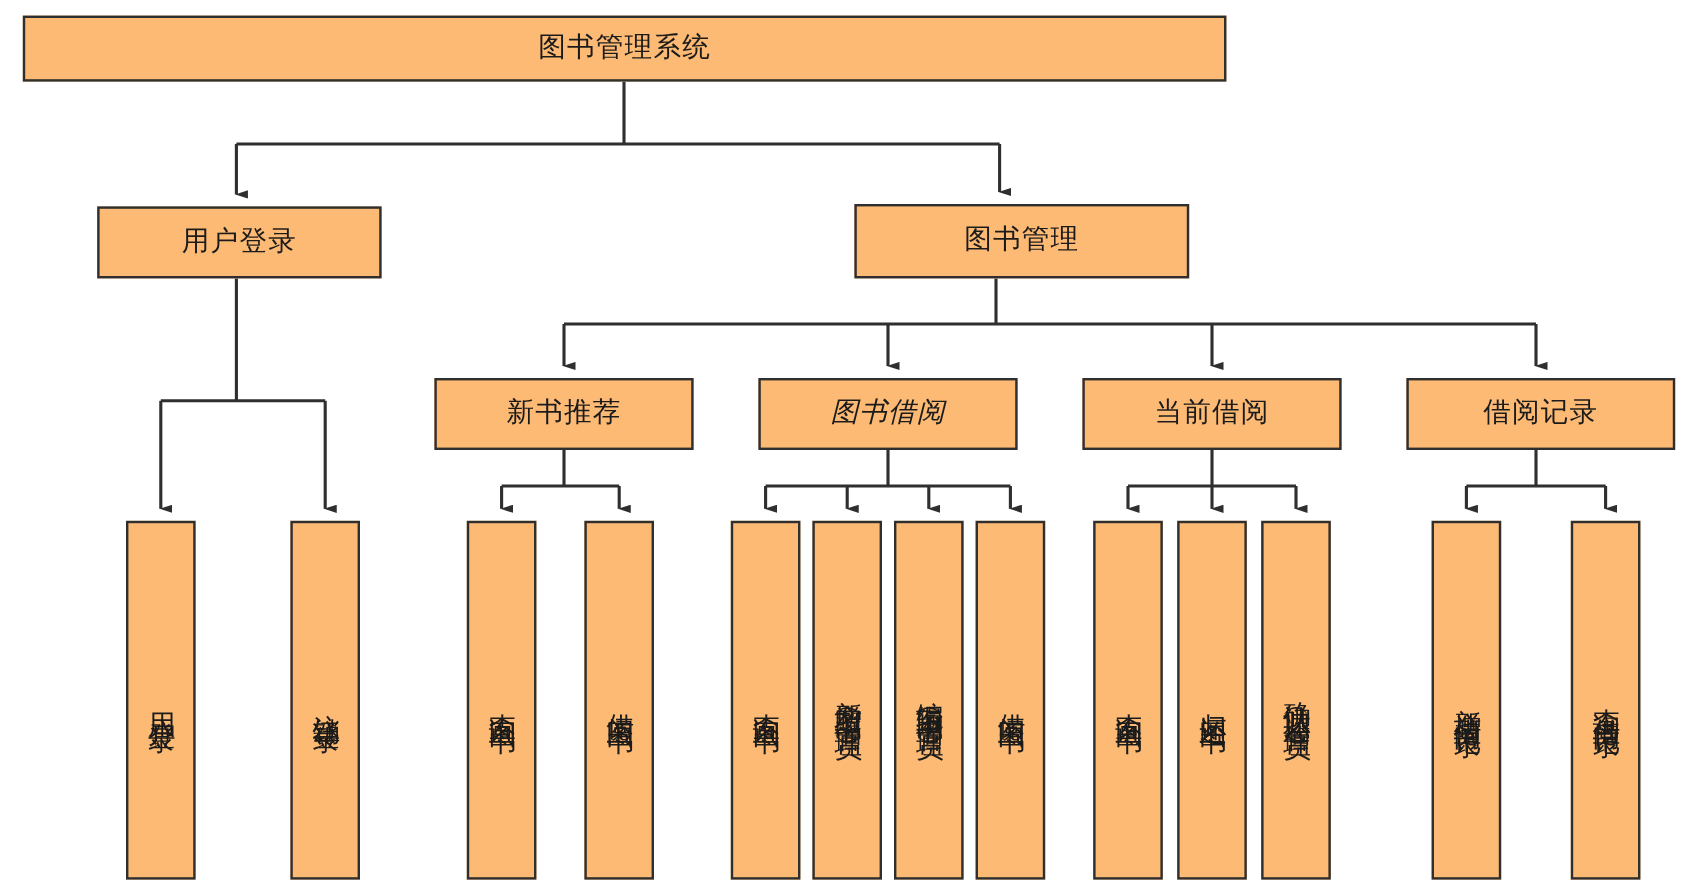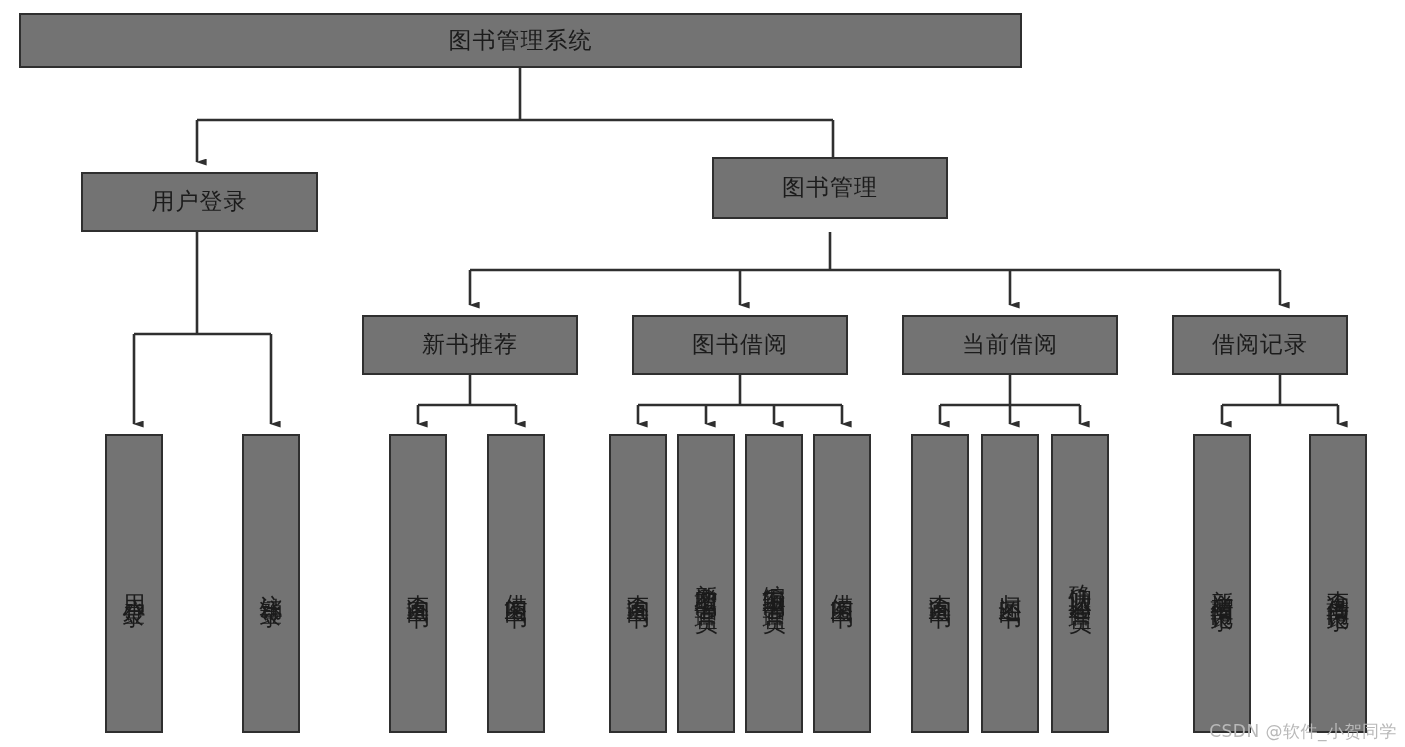--- a/index.html
+++ b/index.html
@@ -22,21 +22,21 @@
     position: absolute;
     left: 0;
     top: 0;
     width: 1405px;
     height: 747px;
     pointer-events: none;
   }
   .node {
     position: absolute;
     box-sizing: border-box;
-    background: #737373;
+    background: #fdba74;
     border: 2.4px solid #2f2f2f;
     display: flex;
     align-items: center;
     justify-content: center;
     color: #1b1b1b;
   }
   .node.horiz {
     font-size: 23px;
     letter-spacing: 1px;
     line-height: 1.2;
@@ -121,34 +121,34 @@
     </g>
   </svg>
 
   <div class="node horiz" style="left:19px; top:13px; width:1003px; height:55px;">
     <span>图书管理系统</span>
   </div>
 
   <div class="node horiz" style="left:81px; top:172px; width:237px; height:60px;">
     <span>用户登录</span>
   </div>
-  <div class="node horiz" style="left:712px; top:157px; width:236px; height:62px;">
+  <div class="node horiz" style="left:712px; top:170px; width:279px; height:62px;">
     <span>图书管理</span>
   </div>
 
   <div class="node horiz" style="left:362px; top:315px; width:216px; height:60px;text-align:center;">
     <span>新书推荐</span>
   </div>
-  <div class="node horiz" style="left:632px; top:315px; width:216px; height:60px;">
+  <div class="node horiz" style="left:632px; top:315px; width:216px; height:60px;font-style:italic;">
     <span>图书借阅</span>
   </div>
   <div class="node horiz" style="left:902px; top:315px; width:216px; height:60px;text-align:center;">
     <span>当前借阅</span>
   </div>
-  <div class="node horiz" style="left:1172px; top:315px; width:176px; height:60px;">
+  <div class="node horiz" style="left:1172px; top:315px; width:224px; height:60px;">
     <span>借阅记录</span>
   </div>
 
   <div class="node vert" style="left:105px; top:434px; width:58px; height:299px;">
     <span>用户登录</span>
   </div>
   <div class="node vert" style="left:242px; top:434px; width:58px; height:299px;">
     <span>注销登录</span>
   </div>
 
@@ -182,15 +182,14 @@
     <span>确认归还（管理员）</span>
   </div>
 
   <div class="node vert" style="left:1193px; top:434px; width:58px; height:299px;">
     <span>新增借阅记录</span>
   </div>
   <div class="node vert" style="left:1309px; top:434px; width:58px; height:299px;">
     <span>查询借阅记录</span>
   </div>
 
-  <div class="watermark">CSDN @软件_小贺同学</div>
 
 </div>
 
 </body></html>

